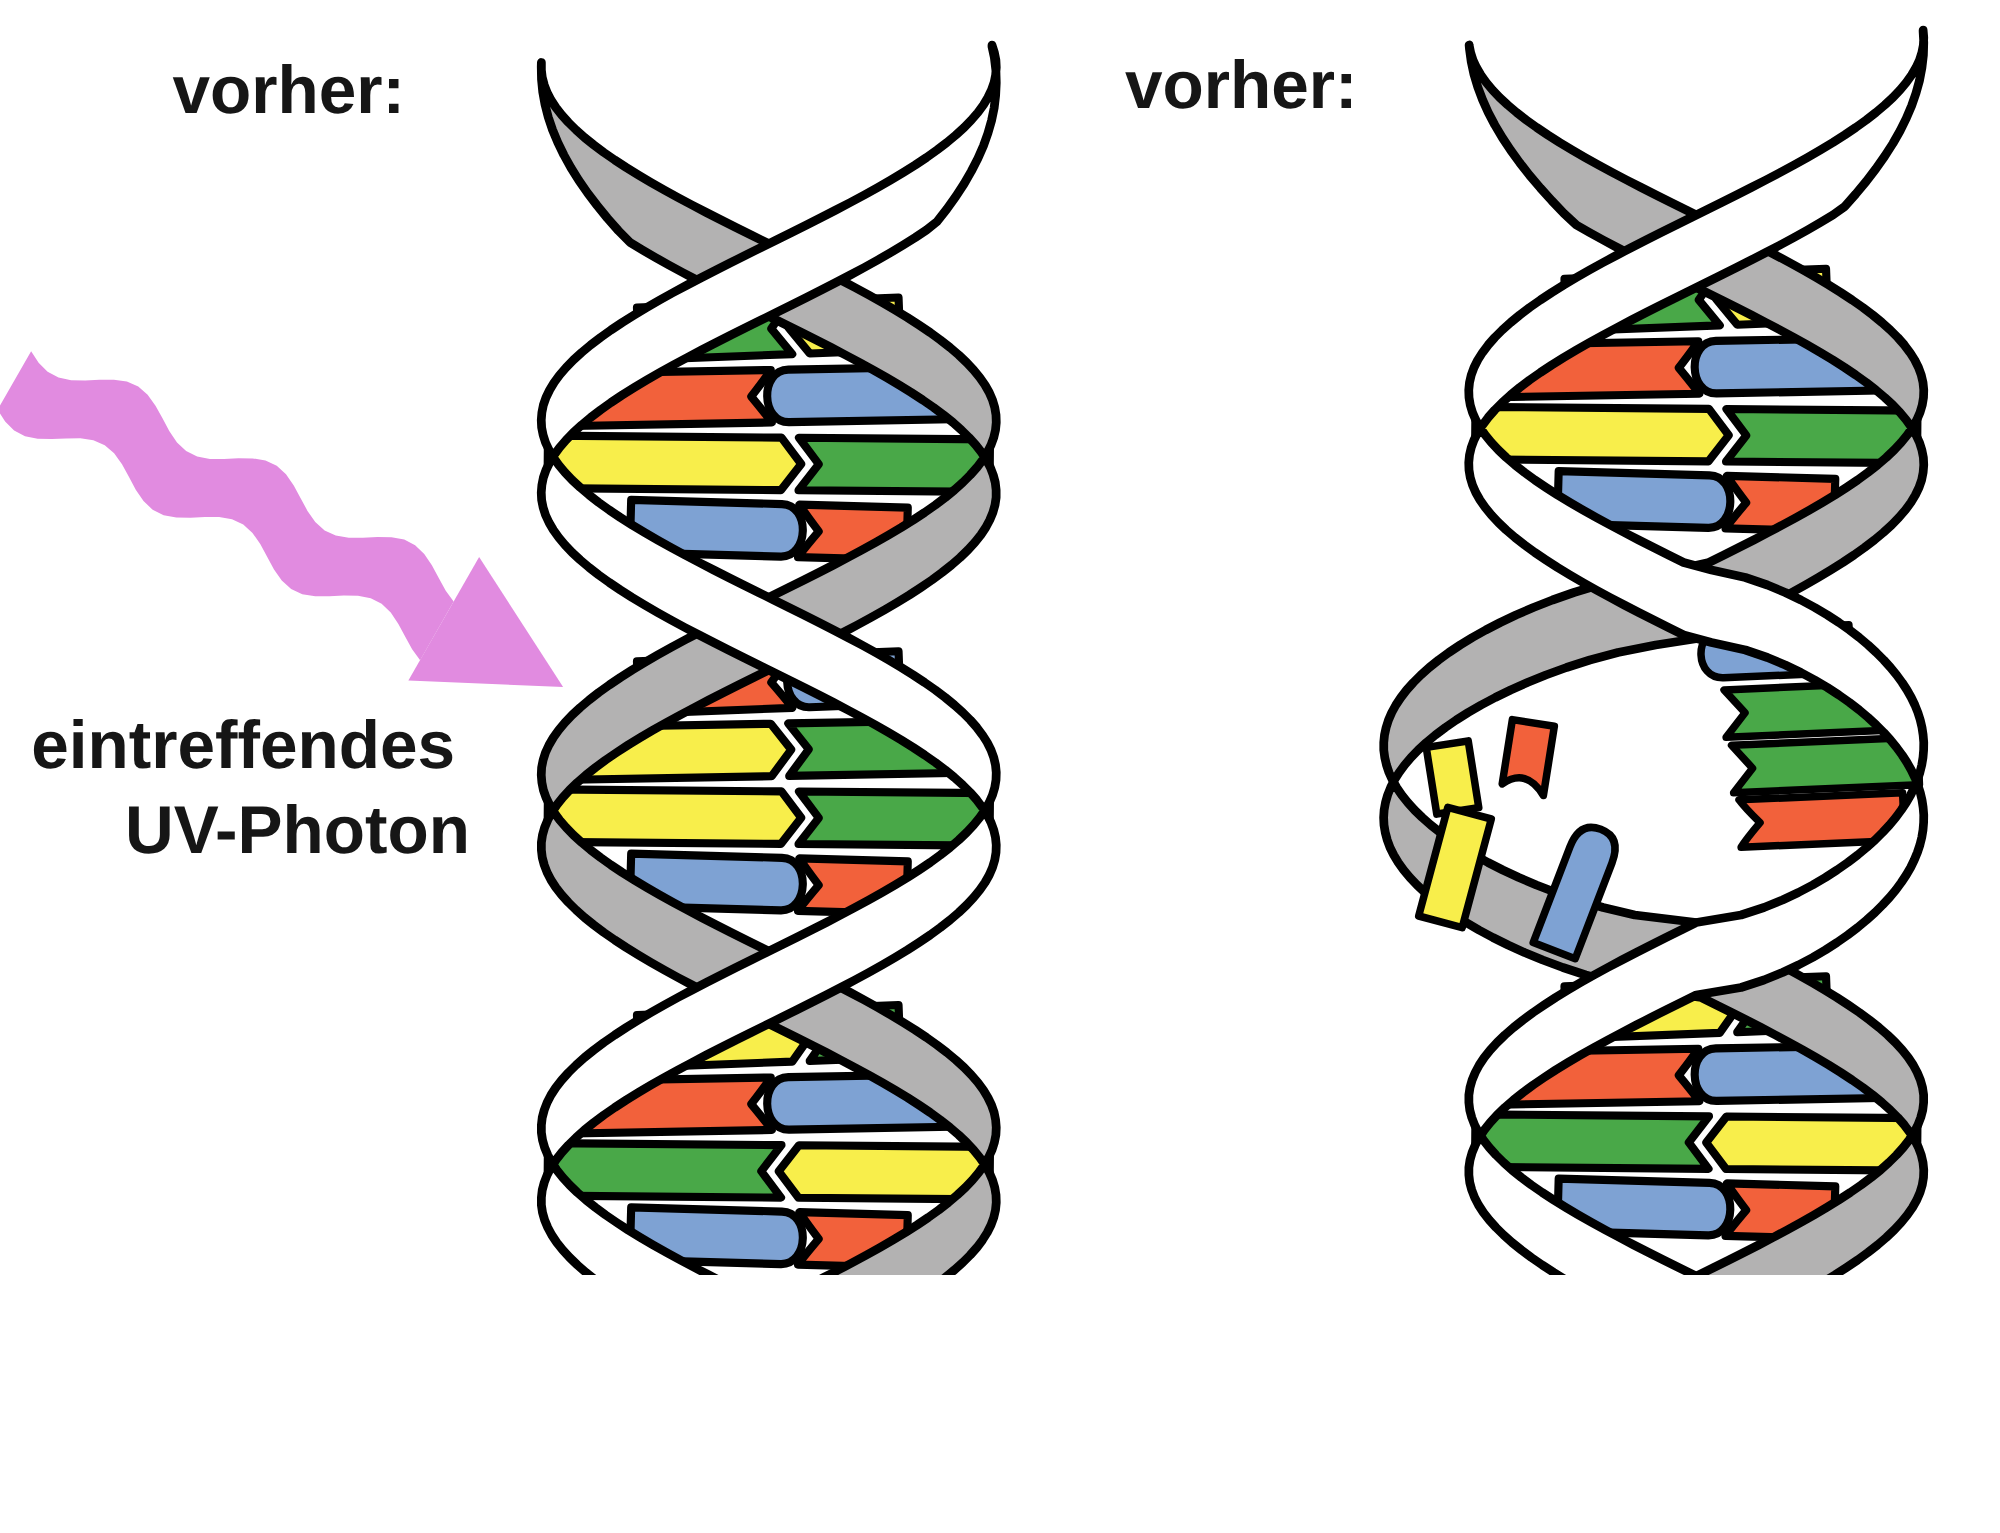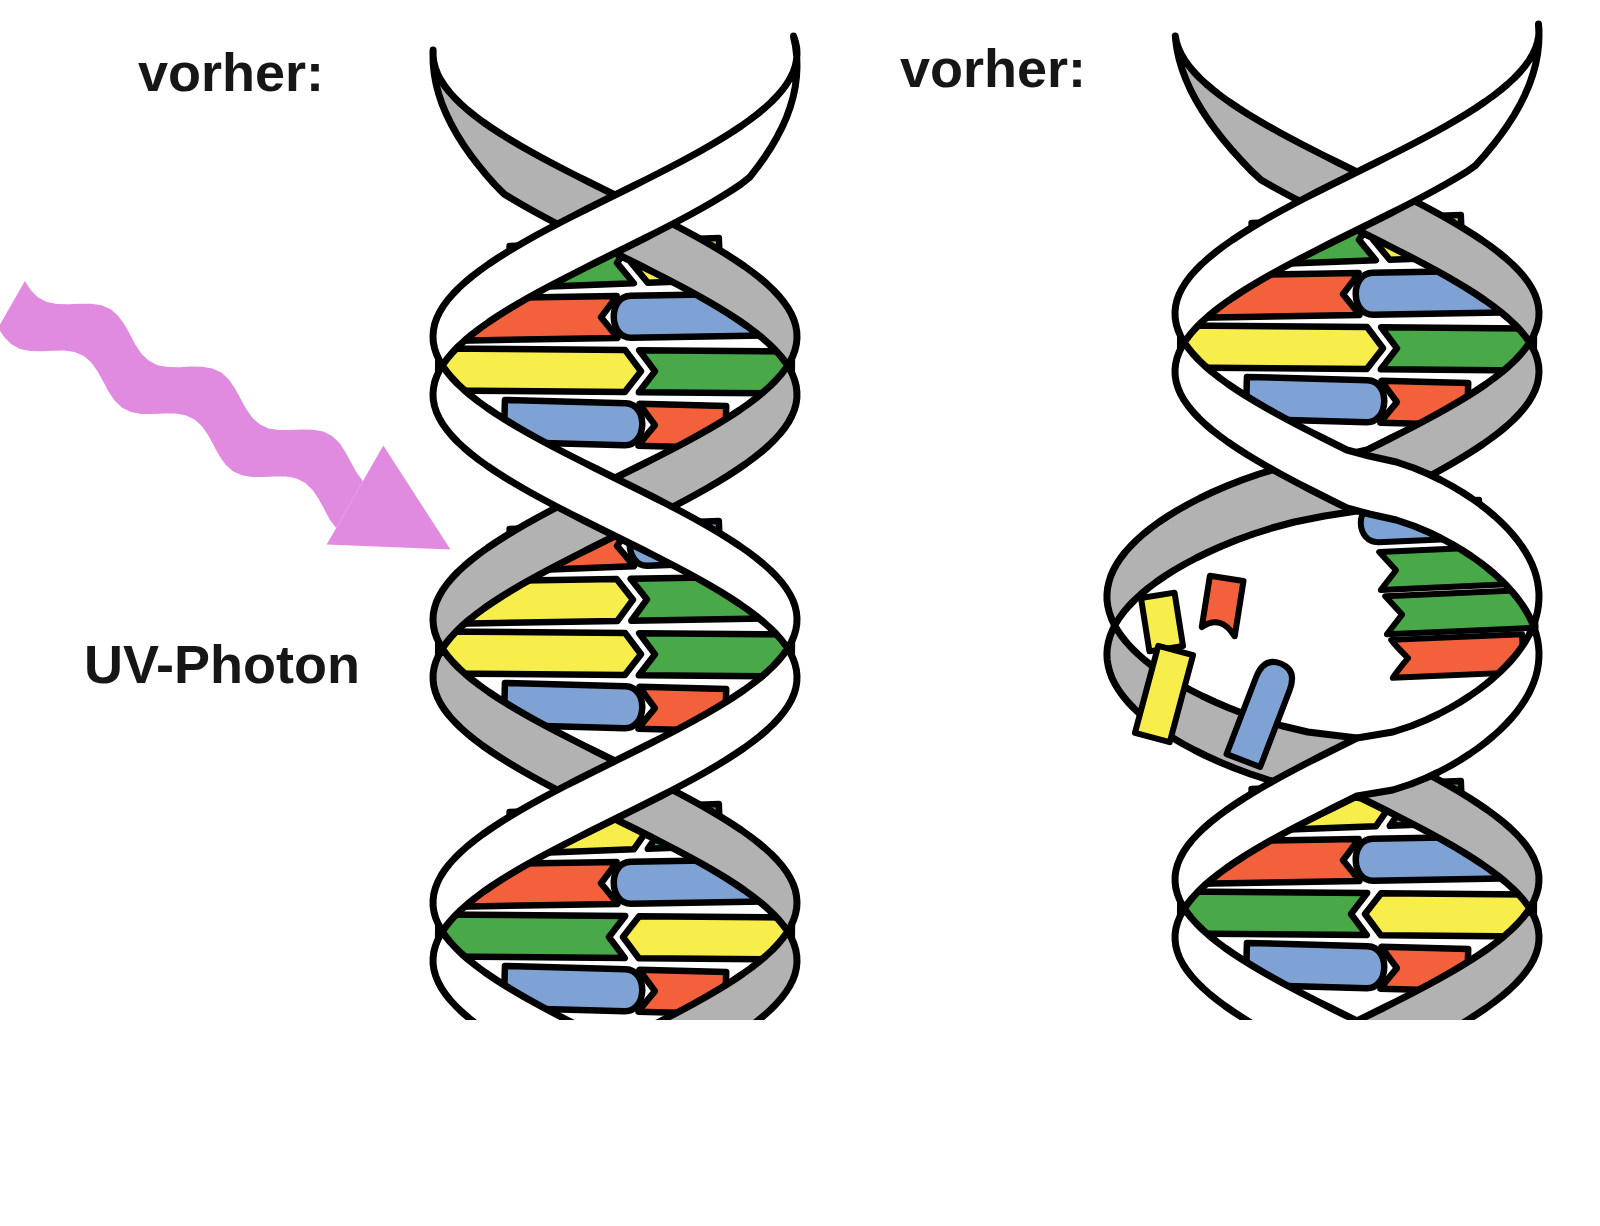--- a/index.html
+++ b/index.html
@@ -4,21 +4,21 @@
 <style>
   html,body{margin:0;padding:0;background:#ffffff;}
   #stage{position:relative;width:1600px;height:1020px;background:#ffffff;overflow:hidden;
          font-family:"Liberation Sans", sans-serif;}
   #scene{position:absolute;left:0;top:0;}
   .lbl{position:absolute;color:#161616;font-weight:600;font-size:54px;line-height:1.05;
        letter-spacing:0px;white-space:nowrap;}
   #lbl-before{left:138px;top:44px;}
   #lbl-after{left:900px;top:40px;}
   #lbl-uv1{left:25px;top:568px;}
-  #lbl-uv2{left:84px;top:636px;}
+  #lbl-uv2{left:100px;top:636px;}
 </style>
 </head>
 <body>
 
 <div id="stage">
   <svg id="scene" width="1600" height="1226" viewBox="0 0 1600 1226">
       <g>
         <path d="M24.9,281.0 L 30.9,290.2 L 38.1,297.4 L 46.8,302.0 L 56.9,304.1 L 68.1,304.3 L 79.7,303.8 L 91.1,303.7 L 101.5,305.2 L 110.6,309.2 L 118.1,315.7 L 124.4,324.5 L 130.0,334.6 L 135.4,344.8 L 141.6,353.9 L 148.9,360.8 L 157.7,365.2 L 167.9,367.1 L 179.2,367.2 L 190.8,366.6 L 202.1,366.7 L 212.4,368.4 L 221.4,372.6 L 228.8,379.4 L 235.0,388.4 L 240.5,398.5 L 246.0,408.7 L 252.2,417.6 L 259.7,424.3 L 268.6,428.4 L 279.0,430.1 L 290.3,430.1 L 302.0,429.5 L 313.2,429.7 L 323.4,431.6 L 332.1,436.1 L 339.4,443.1 L 345.5,452.2 L 351.0,462.4 L 356.6,472.5 L 362.9,481.2 L 336.1,528.1 L 329.7,519.4 L 324.2,509.3 L 318.7,499.1 L 312.6,490.0 L 305.3,482.9 L 296.6,478.5 L 286.4,476.5 L 275.1,476.4 L 263.5,476.9 L 252.2,477.0 L 241.8,475.3 L 232.9,471.2 L 225.4,464.4 L 219.2,455.5 L 213.7,445.4 L 208.2,435.2 L 202.0,426.3 L 194.6,419.5 L 185.6,415.3 L 175.3,413.5 L 164.0,413.5 L 152.4,414.1 L 141.1,414.0 L 130.9,412.1 L 122.1,407.7 L 114.8,400.8 L 108.6,391.7 L 103.2,381.5 L 97.6,371.4 L 91.3,362.6 L 83.8,356.1 L 74.7,352.1 L 64.3,350.6 L 52.9,350.7 L 41.3,351.2 L 30.1,351.0 L 20.0,348.9 L 11.3,344.3 L 4.1,337.1 L -1.9,327.8 Z" fill="#e18be0"></path>
         <path d="M 326.70445519258254 544.4809270734838 L 450.489508387425 549.6054373476477 L 383.29554480741746 445.5190729265161 Z" fill="#e18be0"></path>
       </g>
@@ -135,14 +135,15 @@
           <g transform="translate(1262,712) rotate(21)">
             <path d="M -18 52 L -18 -30 Q -18 -52 0 -52 Q 18 -52 18 -30 L 18 52 Z" fill="#7ea2d3" stroke="#000000" stroke-width="6" stroke-linejoin="round"></path>
           </g>
         </g>
         <path d="M1538.5,24.0 L 1539.0,30.0 L 1538.7,36.0 L 1537.5,42.0 L 1535.6,48.0 L 1532.8,54.0 L 1529.3,60.0 L 1525.0,66.0 L 1520.0,72.0 L 1514.3,78.0 L 1507.8,84.0 L 1500.7,90.0 L 1493.0,96.0 L 1484.6,102.0 L 1475.7,108.0 L 1466.3,114.0 L 1456.3,120.0 L 1446.0,126.0 L 1435.2,132.0 L 1424.1,138.0 L 1412.7,144.0 L 1401.0,150.0 L 1389.2,156.0 L 1377.2,162.0 L 1365.1,168.0 L 1353.0,174.0 L 1340.9,180.0 L 1328.8,186.0 L 1316.9,192.0 L 1305.2,198.0 L 1293.7,204.0 L 1282.5,210.0 L 1271.6,216.0 L 1261.1,222.0 L 1251.0,228.0 L 1241.4,234.0 L 1232.3,240.0 L 1223.7,246.0 L 1215.8,252.0 L 1208.5,258.0 L 1201.8,264.0 L 1195.8,270.0 L 1190.5,276.0 L 1186.0,282.0 L 1182.2,288.0 L 1179.2,294.0 L 1177.0,300.0 L 1175.6,306.0 L 1175.0,312.0 L 1175.2,318.0 L 1176.2,324.0 L 1178.0,330.0 L 1180.6,336.0 L 1184.0,342.0 L 1188.2,348.0 L 1193.1,354.0 L 1198.7,360.0 L 1205.0,366.0 L 1212.0,372.0 L 1219.7,378.0 L 1227.9,384.0 L 1236.8,390.0 L 1246.1,396.0 L 1256.0,402.0 L 1266.3,408.0 L 1277.0,414.0 L 1288.1,420.0 L 1299.4,426.0 L 1311.0,432.0 L 1322.9,438.0 L 1334.8,444.0 L 1346.9,450.0 L 1369.2,456.0 L 1396.3,462.0 L 1413.9,468.0 L 1428.2,474.0 L 1440.7,480.0 L 1451.8,486.0 L 1461.9,492.0 L 1471.1,498.0 L 1479.6,504.0 L 1487.4,510.0 L 1494.5,516.0 L 1501.0,522.0 L 1507.0,528.0 L 1512.4,534.0 L 1517.3,540.0 L 1521.7,546.0 L 1525.6,552.0 L 1529.0,558.0 L 1531.9,564.0 L 1534.3,570.0 L 1536.2,576.0 L 1537.6,582.0 L 1538.5,588.0 L 1539.0,594.0 L 1538.9,600.0 L 1538.4,606.0 L 1537.4,612.0 L 1535.9,618.0 L 1533.9,624.0 L 1531.4,630.0 L 1528.5,636.0 L 1525.0,642.0 L 1521.0,648.0 L 1516.6,654.0 L 1511.6,660.0 L 1506.0,666.0 L 1500.0,672.0 L 1493.3,678.0 L 1486.1,684.0 L 1478.2,690.0 L 1469.6,696.0 L 1460.3,702.0 L 1450.1,708.0 L 1438.7,714.0 L 1426.0,720.0 L 1411.2,726.0 L 1392.8,732.0 L 1357.0,738.0 L 1344.9,744.0 L 1332.8,750.0 L 1320.9,756.0 L 1309.1,762.0 L 1297.5,768.0 L 1286.2,774.0 L 1275.2,780.0 L 1264.5,786.0 L 1254.3,792.0 L 1244.5,798.0 L 1235.3,804.0 L 1226.5,810.0 L 1218.4,816.0 L 1210.8,822.0 L 1203.9,828.0 L 1197.7,834.0 L 1192.2,840.0 L 1187.4,846.0 L 1183.4,852.0 L 1180.2,858.0 L 1177.7,864.0 L 1176.0,870.0 L 1175.1,876.0 L 1175.1,882.0 L 1175.8,888.0 L 1177.4,894.0 L 1179.7,900.0 L 1182.8,906.0 L 1186.7,912.0 L 1191.4,918.0 L 1196.8,924.0 L 1202.9,930.0 L 1209.6,936.0 L 1217.1,942.0 L 1225.1,948.0 L 1233.8,954.0 L 1243.0,960.0 L 1252.7,966.0 L 1262.8,972.0 L 1273.4,978.0 L 1284.3,984.0 L 1295.6,990.0 L 1307.1,996.0 L 1318.9,1002.0 L 1330.8,1008.0 L 1342.9,1014.0 L 1355.0,1020.0 L 1367.1,1026.0 L 1379.2,1032.0 L 1391.1,1038.0 L 1403.0,1044.0 L 1414.6,1050.0 L 1425.9,1056.0 L 1437.0,1062.0 L 1447.7,1068.0 L 1458.0,1074.0 L 1467.9,1080.0 L 1477.2,1086.0 L 1486.1,1092.0 L 1494.3,1098.0 L 1502.0,1104.0 L 1509.0,1110.0 L 1515.3,1116.0 L 1520.9,1122.0 L 1525.8,1128.0 L 1530.0,1134.0 L 1533.4,1140.0 L 1536.0,1146.0 L 1537.8,1152.0 L 1538.8,1158.0 L 1539.0,1164.0 L 1538.4,1170.0 L 1537.0,1176.0 L 1534.8,1182.0 L 1531.8,1188.0 L 1528.0,1194.0 L 1523.5,1200.0 L 1518.2,1206.0 L 1512.2,1212.0 L 1512.2,1213.2 L 1518.2,1210.1 L 1523.5,1208.2 L 1528.0,1206.3 L 1531.8,1204.4 L 1534.8,1202.5 L 1537.0,1200.6 L 1538.4,1198.7 L 1539.0,1196.8 L 1538.8,1194.8 L 1537.8,1192.9 L 1536.0,1191.0 L 1533.4,1189.1 L 1530.0,1187.2 L 1525.8,1185.3 L 1520.9,1180.0 L 1515.3,1174.0 L 1509.0,1168.0 L 1502.0,1162.0 L 1494.3,1156.0 L 1486.1,1150.0 L 1477.2,1144.0 L 1467.9,1138.0 L 1458.0,1132.0 L 1447.7,1126.0 L 1437.0,1120.0 L 1425.9,1114.0 L 1414.6,1108.0 L 1403.0,1102.0 L 1391.1,1096.0 L 1379.2,1090.0 L 1367.1,1084.0 L 1355.0,1078.0 L 1342.9,1072.0 L 1330.8,1066.0 L 1318.9,1060.0 L 1307.1,1054.0 L 1295.6,1048.0 L 1284.3,1042.0 L 1273.4,1036.0 L 1262.8,1030.0 L 1252.7,1024.0 L 1243.0,1018.0 L 1233.8,1012.0 L 1225.1,1006.0 L 1217.1,1000.0 L 1209.6,994.0 L 1202.9,988.0 L 1196.8,982.0 L 1191.4,976.0 L 1186.7,970.0 L 1182.8,964.0 L 1179.7,958.0 L 1177.4,952.0 L 1175.8,946.0 L 1175.1,940.0 L 1175.1,934.0 L 1176.0,928.0 L 1177.7,922.0 L 1180.2,916.0 L 1183.4,910.0 L 1187.4,904.0 L 1192.2,898.0 L 1197.7,892.0 L 1203.9,886.0 L 1210.8,880.0 L 1218.4,874.0 L 1226.5,868.0 L 1235.3,862.0 L 1244.5,856.0 L 1254.3,850.0 L 1264.5,844.0 L 1275.2,838.0 L 1286.2,832.0 L 1297.5,826.0 L 1309.1,820.0 L 1320.9,814.0 L 1332.8,808.0 L 1344.9,802.0 L 1357.0,796.0 L 1392.8,790.0 L 1411.2,784.0 L 1426.0,778.0 L 1438.7,772.0 L 1450.1,766.0 L 1460.3,760.0 L 1469.6,754.0 L 1478.2,748.0 L 1486.1,742.0 L 1493.3,736.0 L 1500.0,730.0 L 1506.0,724.0 L 1511.6,718.0 L 1516.6,712.0 L 1521.0,706.0 L 1525.0,700.0 L 1528.5,694.0 L 1531.4,688.0 L 1533.9,682.0 L 1535.9,676.0 L 1537.4,670.0 L 1538.4,664.0 L 1538.9,658.0 L 1539.0,652.0 L 1538.5,646.0 L 1537.6,640.0 L 1536.2,634.0 L 1534.3,628.0 L 1531.9,622.0 L 1529.0,616.0 L 1525.6,610.0 L 1521.7,604.0 L 1517.3,598.0 L 1512.4,592.0 L 1507.0,586.0 L 1501.0,580.0 L 1494.5,574.0 L 1487.4,568.0 L 1479.6,562.0 L 1471.1,556.0 L 1461.9,550.0 L 1451.8,544.0 L 1440.7,538.0 L 1428.2,532.0 L 1413.9,526.0 L 1396.3,520.0 L 1369.2,514.0 L 1346.9,508.0 L 1334.8,502.0 L 1322.9,496.0 L 1311.0,490.0 L 1299.4,484.0 L 1288.1,478.0 L 1277.0,472.0 L 1266.3,466.0 L 1256.0,460.0 L 1246.1,454.0 L 1236.8,448.0 L 1227.9,442.0 L 1219.7,436.0 L 1212.0,430.0 L 1205.0,424.0 L 1198.7,418.0 L 1193.1,412.0 L 1188.2,406.0 L 1184.0,400.0 L 1180.6,394.0 L 1178.0,388.0 L 1176.2,382.0 L 1175.2,376.0 L 1175.0,370.0 L 1175.6,364.0 L 1177.0,358.0 L 1179.2,352.0 L 1182.2,346.0 L 1186.0,340.0 L 1190.5,334.0 L 1195.8,328.0 L 1201.8,322.0 L 1208.5,316.0 L 1215.8,310.0 L 1223.7,304.0 L 1232.3,298.0 L 1241.4,292.0 L 1251.0,286.0 L 1261.1,280.0 L 1271.6,274.0 L 1282.5,268.0 L 1293.7,262.0 L 1305.2,256.0 L 1316.9,250.0 L 1328.8,244.0 L 1340.9,238.0 L 1353.0,232.0 L 1365.1,226.0 L 1377.2,220.0 L 1389.2,214.0 L 1401.0,208.0 L 1412.7,202.0 L 1424.1,196.0 L 1435.2,190.0 L 1446.0,184.0 L 1456.3,178.0 L 1466.3,172.0 L 1475.7,165.3 L 1484.6,155.2 L 1493.0,145.1 L 1500.7,135.0 L 1507.8,124.9 L 1514.3,114.8 L 1520.0,104.8 L 1525.0,94.7 L 1529.3,84.6 L 1532.8,74.5 L 1535.6,64.4 L 1537.5,54.3 L 1538.7,44.2 L 1539.0,34.1 L 1538.5,25.2 Z" fill="#ffffff" stroke="#000000" stroke-width="7" stroke-linejoin="round"></path>
       </g>
     </svg>
 
   <div class="lbl" id="lbl-before">vorher:</div>
   <div class="lbl" id="lbl-after">vorher:</div>
+  <div class="lbl" id="lbl-uv1">eintreffendes</div>
   <div class="lbl" id="lbl-uv2">UV-Photon</div>
 </div>
 
 </body></html>

